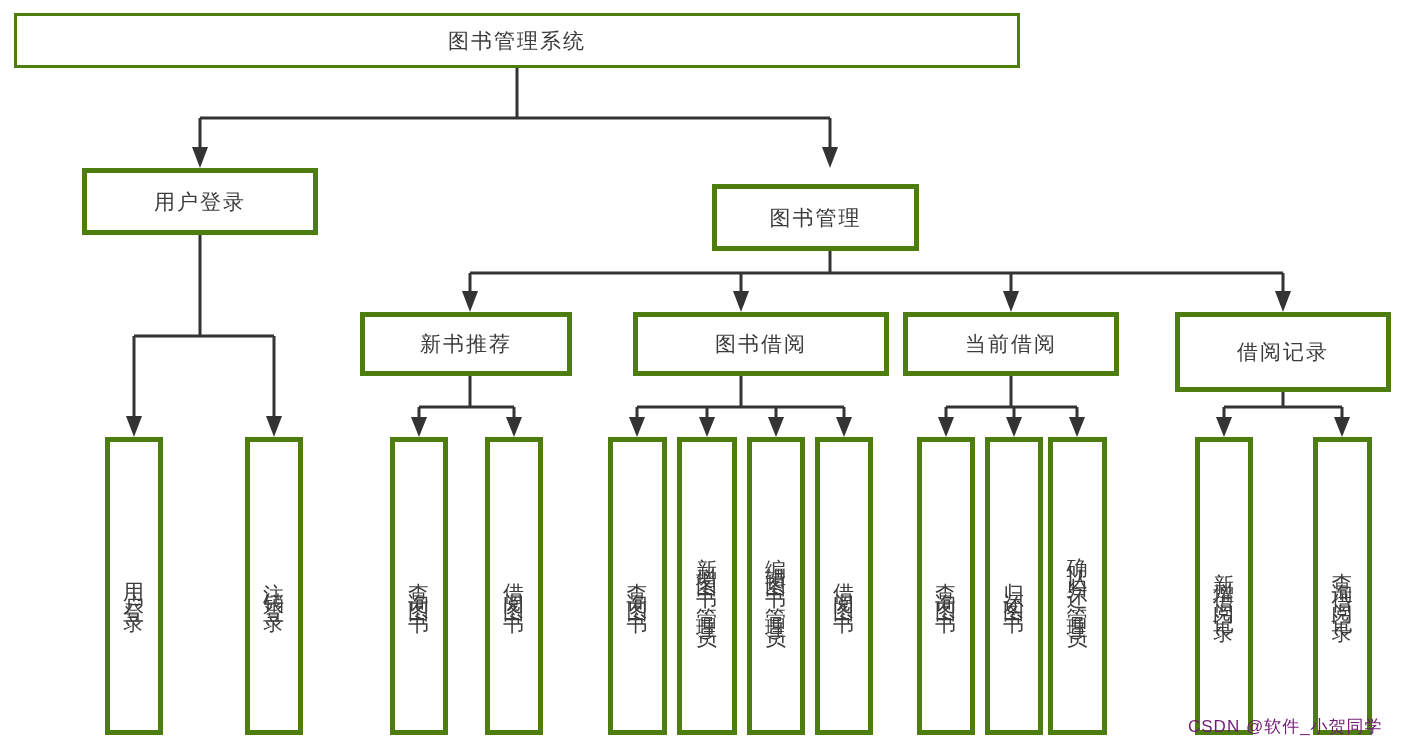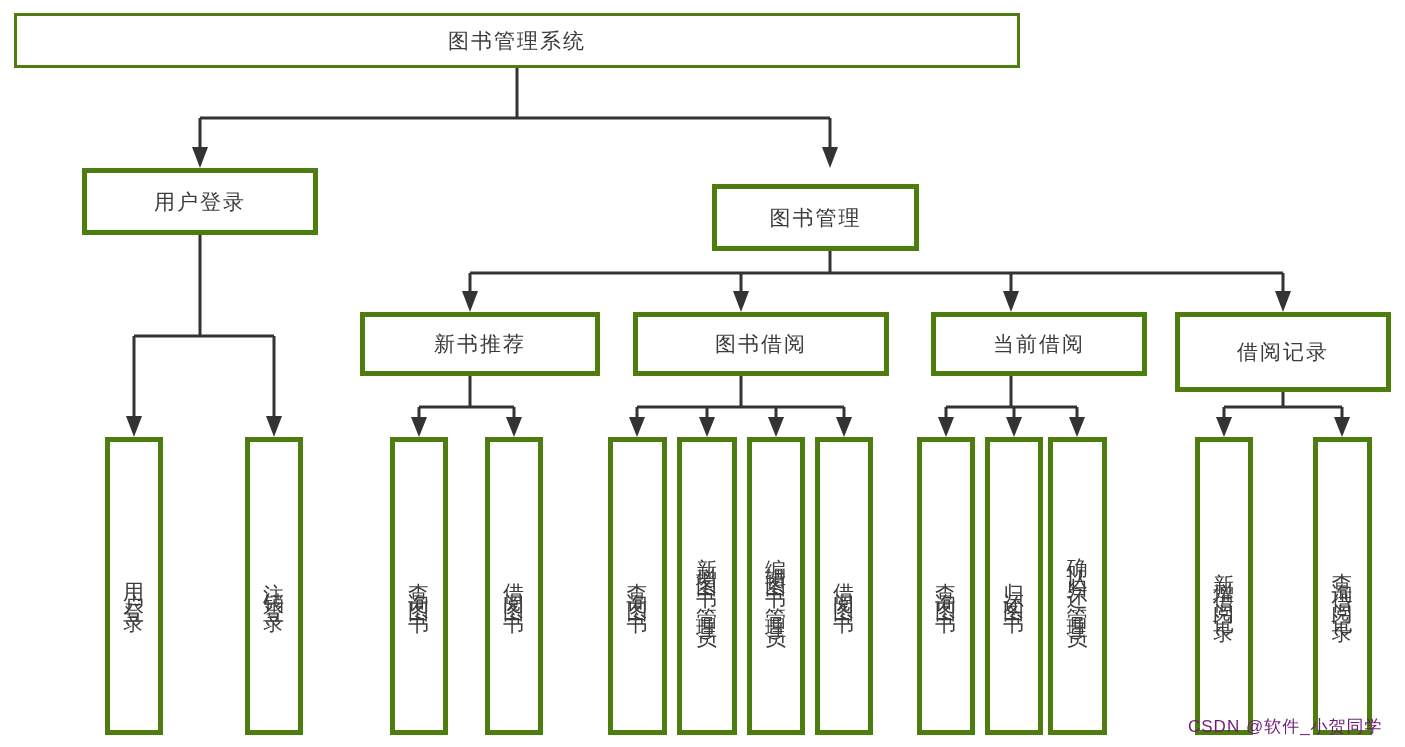--- a/index.html
+++ b/index.html
@@ -89,23 +89,23 @@
       <polygon points="1216,417 1232,417 1224,437"></polygon>
       <polygon points="1334,417 1350,417 1342,437"></polygon>
     </g>
   </svg>
 
   <div class="box root" style="left:14px; top:13px; width:1006px; height:55px;">图书管理系统</div>
 
   <div class="box" style="left:82px; top:168px; width:236px; height:67px;">用户登录</div>
   <div class="box" style="left:712px; top:184px; width:207px; height:67px;">图书管理</div>
 
-  <div class="box" style="left:360px; top:312px; width:240px; height:64px;">新书推荐</div>
+  <div class="box" style="left:360px; top:312px; width:212px; height:64px;">新书推荐</div>
   <div class="box" style="left:633px; top:312px; width:256px; height:64px;">图书借阅</div>
-  <div class="box" style="left:903px; top:312px; width:216px; height:64px;margin-left:28px;">当前借阅</div>
+  <div class="box" style="left:903px; top:312px; width:216px; height:64px;">当前借阅</div>
   <div class="box" style="left:1175px; top:312px; width:216px; height:80px;">借阅记录</div>
 
   <div class="box leaf" style="left:105px; top:437px; width:58px; height:298px;">
     <span class="v">用户登录</span>
   </div>
   <div class="box leaf" style="left:245px; top:437px; width:58px; height:298px;">
     <span class="v">注销登录</span>
   </div>
 
   <div class="box leaf" style="left:390px; top:437px; width:58px; height:298px;">

